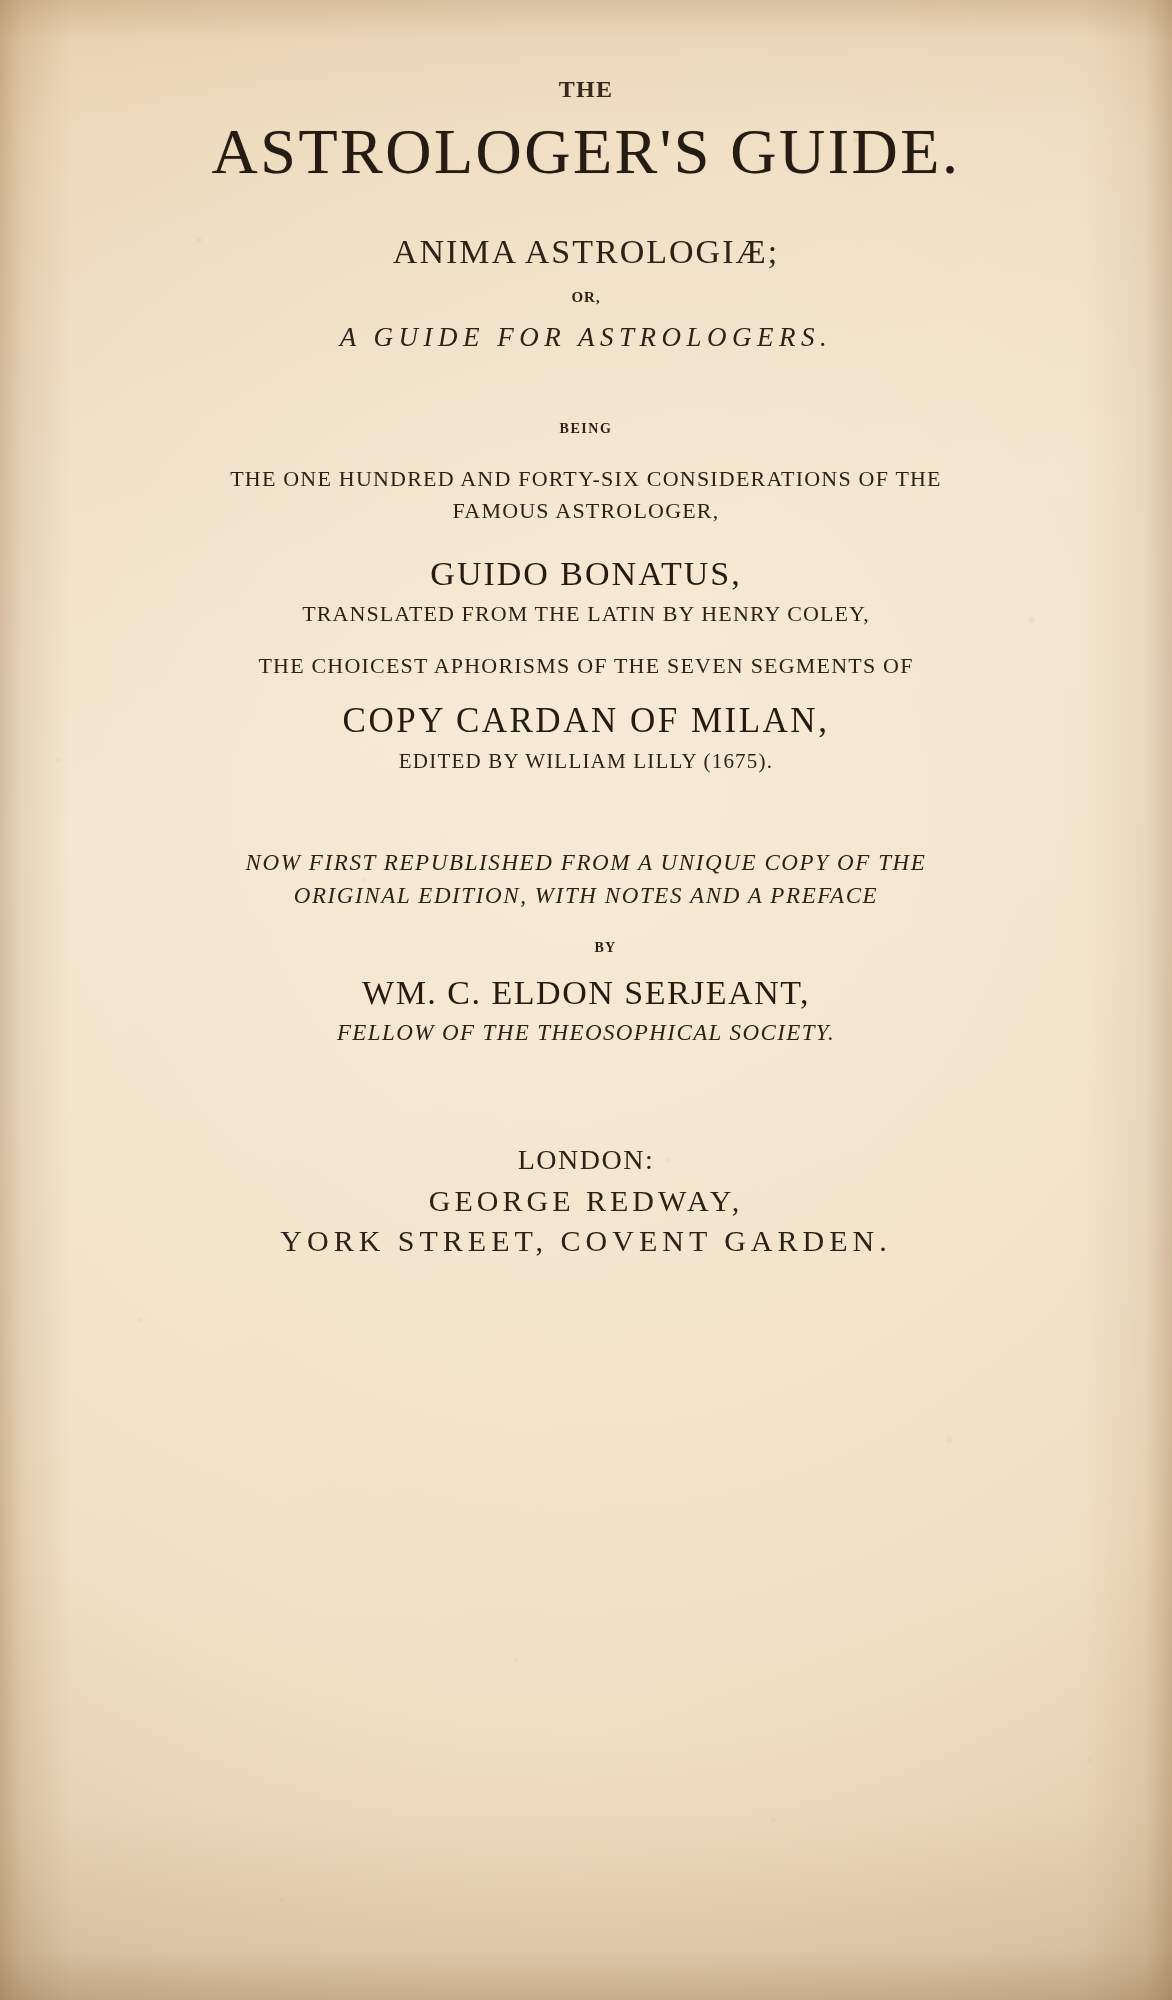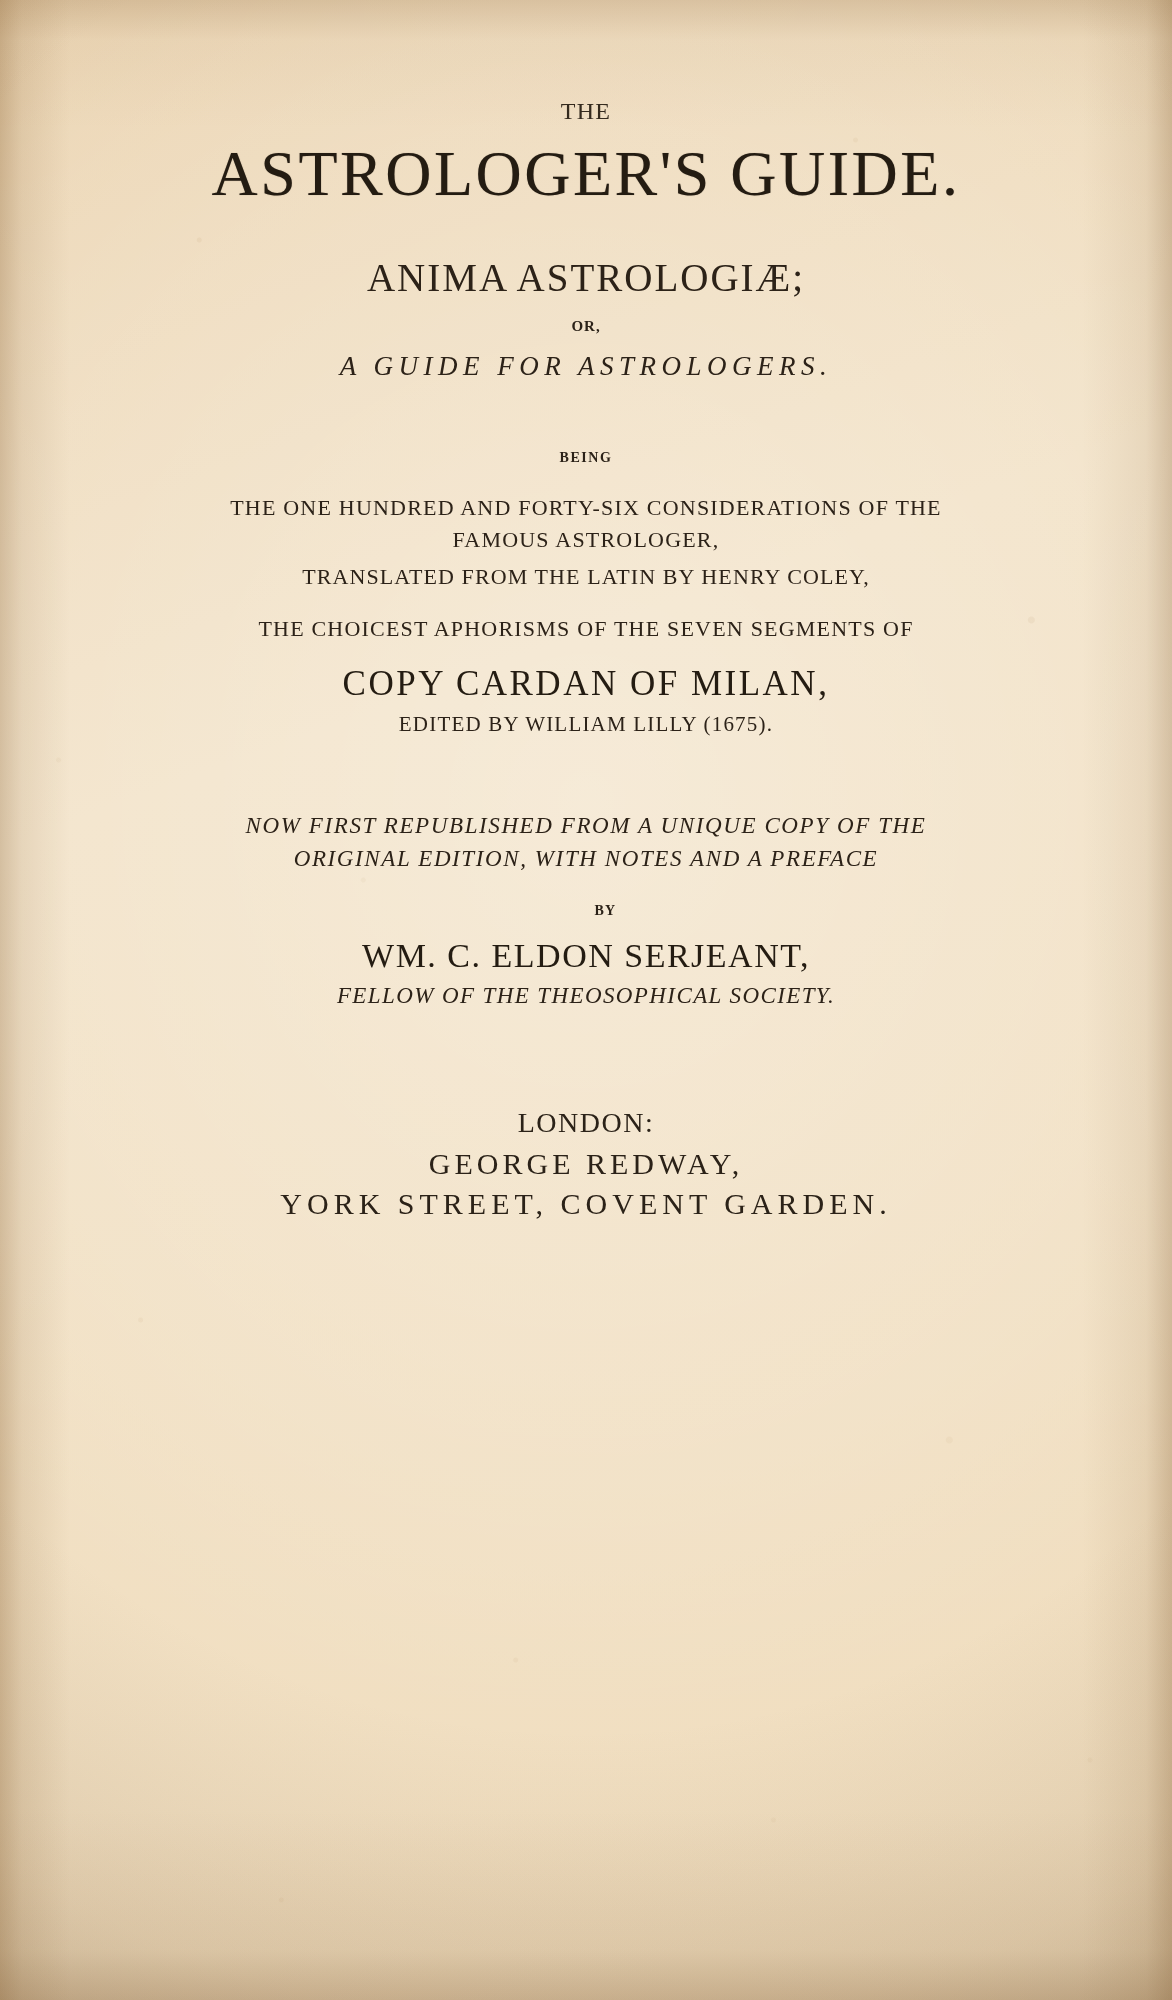--- a/index.html
+++ b/index.html
@@ -75,39 +75,39 @@
     width: 100%;
     text-align: center;
     color: #2b2218;
   }
 
   
   .line { display: block; white-space: pre; }
 
   
   .the {
-    margin-top: 98px;
+    margin-top: 76px;
     font-size: 24px;
     letter-spacing: 1.2px;
-    font-weight: 400;
+    font-weight: 700;
     color: #342a1e;
   }
 
   .maintitle {
     margin-top: 12px;
     font-size: 64px;
     letter-spacing: 2.5px;
     font-weight: 400;
     color: #241c12;
     text-shadow: 0 0 1px rgba(40,30,18,.35);
   }
 
   .anima {
     margin-top: 44px;
-    font-size: 39px;
+    font-size: 34px;
     letter-spacing: 2px;
     color: #2c2218;
   }
 
   .or {
     margin-top: 18px;
     font-size: 15px;
     font-weight: 700;
     letter-spacing: 1px;
   }
@@ -247,20 +247,21 @@
     <div class="line maintitle">ASTROLOGER'S GUIDE.</div>
     <div class="line anima">ANIMA ASTROLOGIÆ;</div>
     <div class="line or">OR,</div>
     <div class="line guidefor">A GUIDE FOR ASTROLOGERS.</div>
 
     <div class="line being">BEING</div>
     <div class="considerations">
       <span class="line">THE ONE HUNDRED AND FORTY-SIX CONSIDERATIONS OF THE</span>
       <span class="line">FAMOUS ASTROLOGER,</span>
     </div>
+    <div class="line bonatus">GUIDO BONATUS,</div>
     <div class="line translated">TRANSLATED FROM THE LATIN BY HENRY COLEY,</div>
     <div class="line aphorisms">THE CHOICEST APHORISMS OF THE SEVEN SEGMENTS OF</div>
     <div class="line cardan">COPY CARDAN OF MILAN,</div>
     <div class="line editedby">EDITED BY WILLIAM LILLY (1675).</div>
 
     <div class="republished">
       <span class="line">NOW FIRST REPUBLISHED FROM A UNIQUE COPY OF THE</span>
       <span class="line">ORIGINAL EDITION, WITH NOTES AND A PREFACE</span>
     </div>
     <div class="line by">BY</div>

